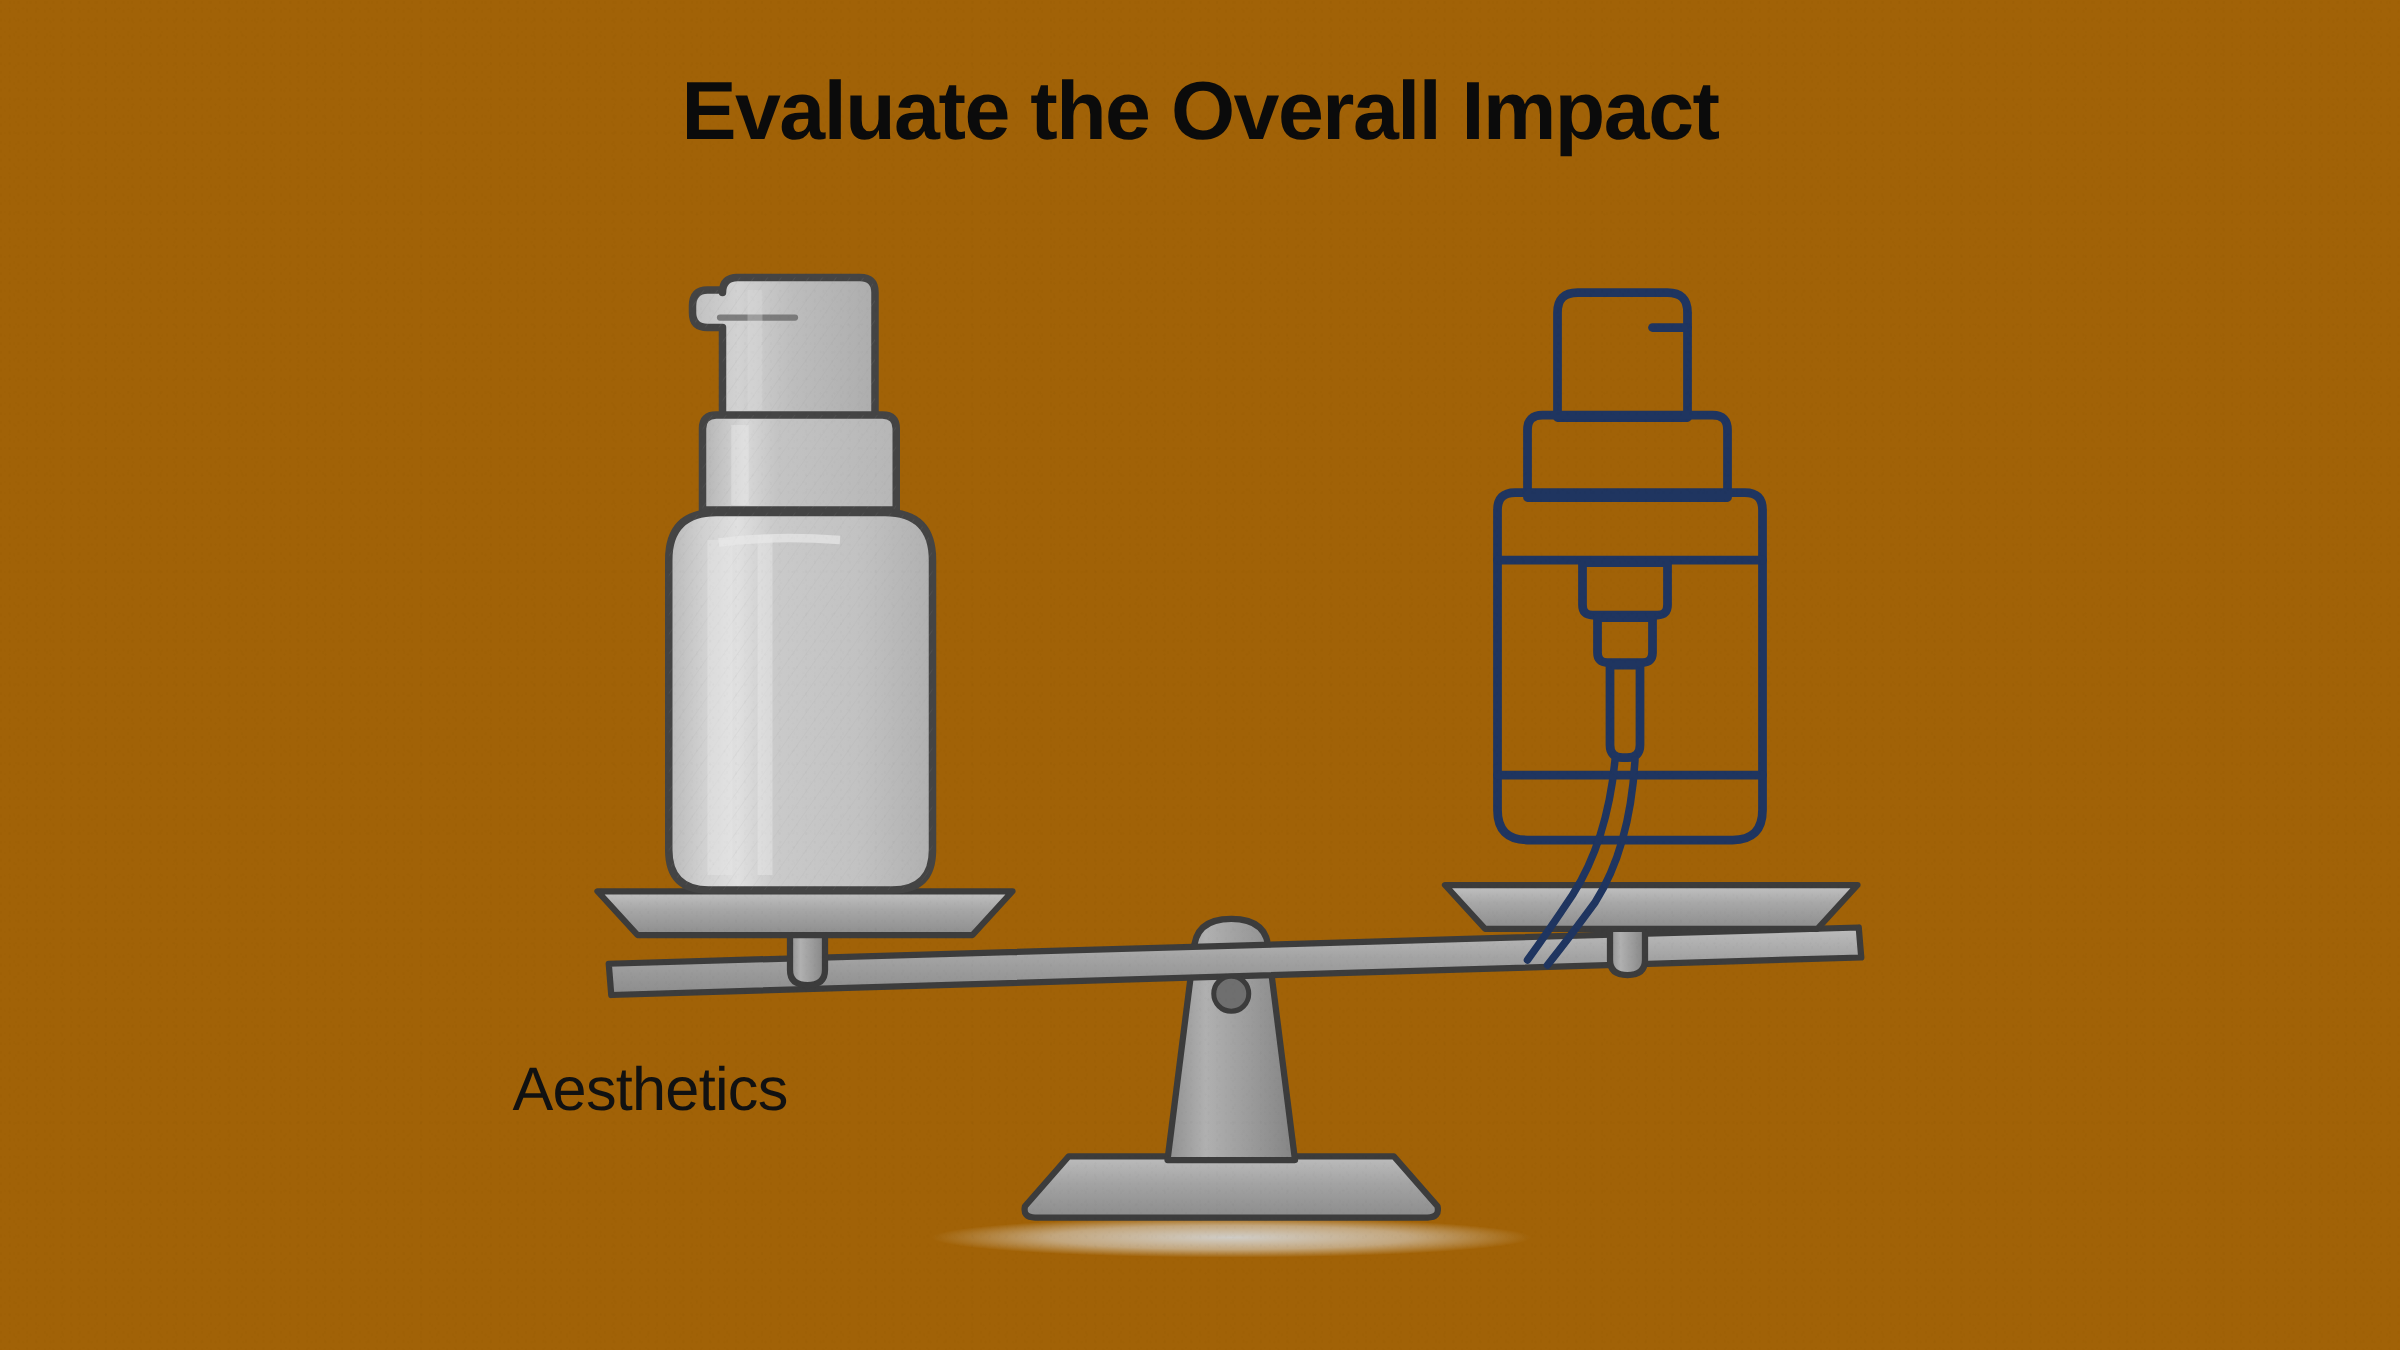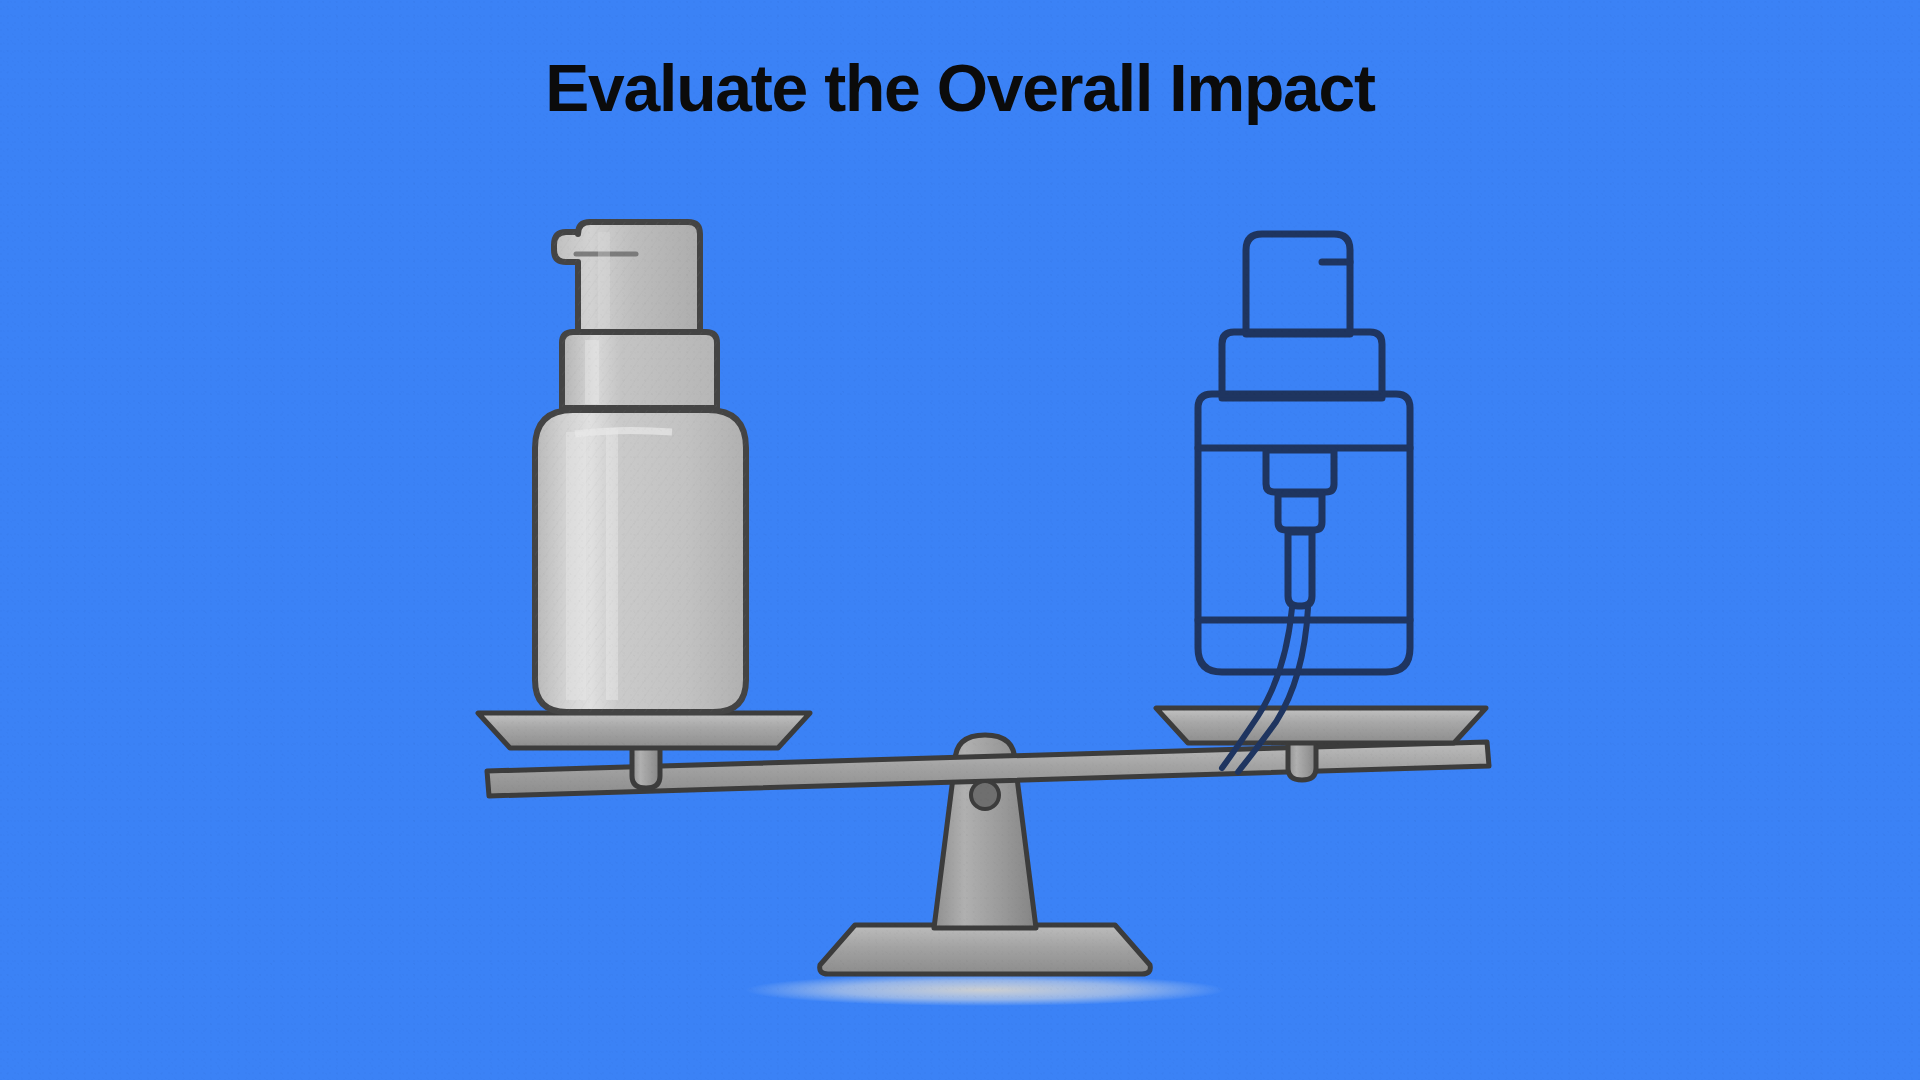--- a/index.html
+++ b/index.html
@@ -11,21 +11,21 @@
     overflow: hidden;
   }
   body {
     background: #f2f2f0;
     font-family: "Liberation Sans", sans-serif;
   }
   #stage {
     position: relative;
     width: 1920px;
     height: 1080px;
-    background: #3b82f6;
+    background: #a16207;
   }
   
   #grain {
     position: absolute;
     inset: 0;
     pointer-events: none;
     opacity: .55;
     background-image:
       radial-gradient(circle at 13% 27%, rgba(0,0,0,.025) 0 1px, transparent 1px),
       radial-gradient(circle at 67% 61%, rgba(0,0,0,.022) 0 1px, transparent 1px),
@@ -192,15 +192,16 @@
       <path d="M 1292 608 Q 1286 672 1258 716 Q 1238 746 1222 768" stroke-width="6"></path>
       <path d="M 1308 608 Q 1304 678 1276 722 Q 1254 752 1238 772" stroke-width="6"></path>
     </g>
 
   </svg>
 
   <div id="grain"></div>
 
   <div id="title">Evaluate the Overall Impact</div>
 
+  <div class="pan-label" id="label-aesthetics">Aesthetics</div>
 
 
 </div>
 
 </body></html>

